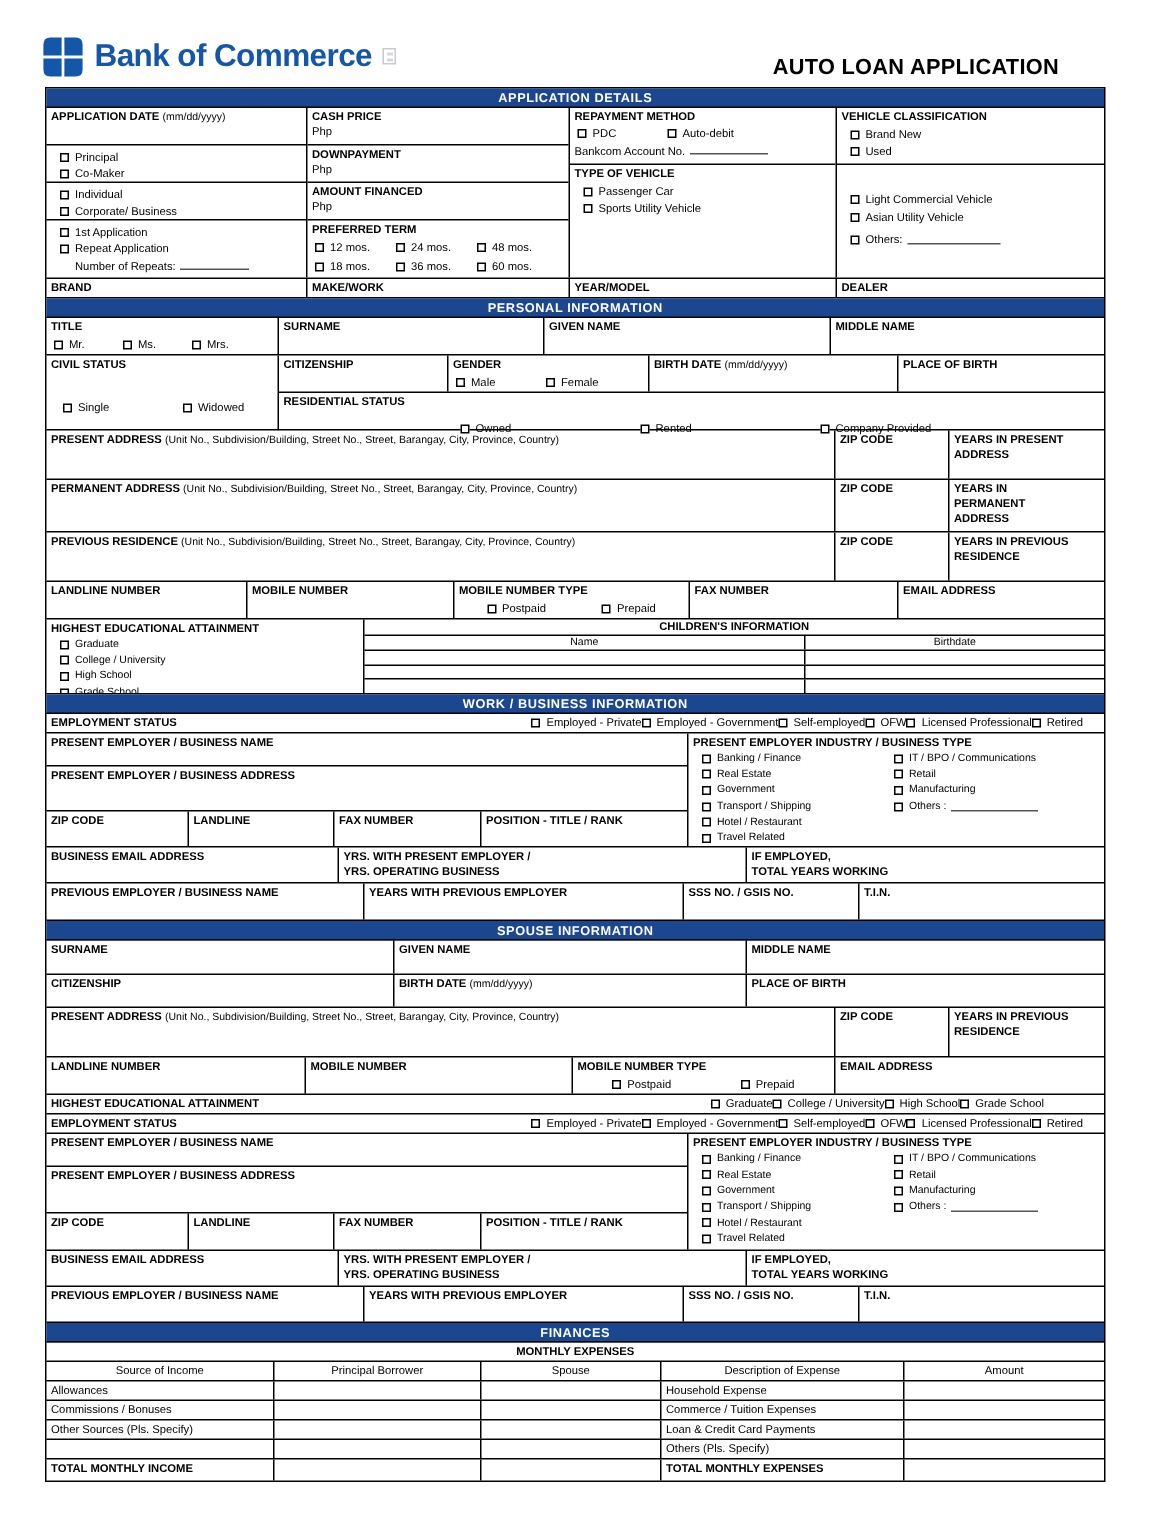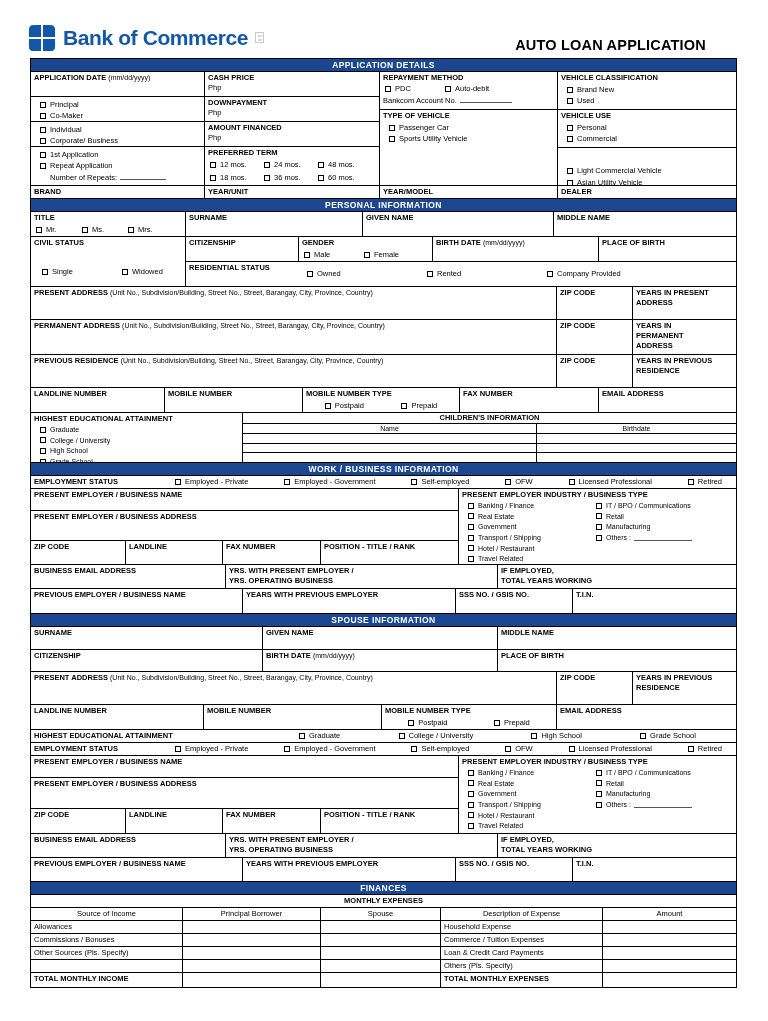--- a/index.html
+++ b/index.html
@@ -24,27 +24,27 @@
   .hint{font-weight:normal;font-size:7px}
   .ctr{text-align:center;white-space:normal}
   .opt{display:inline-flex;align-items:center;font-size:7.5px;line-height:10px;white-space:nowrap}
   .cb{width:6px;height:6px;border:1.2px solid #000;margin-right:4px;flex:none;display:inline-block;background:#fff}
   .vopts .opt{display:flex;margin:1.5px 0 0 6px}
   .tight .opt{font-size:7px;margin-top:1.2px;line-height:9.4px}
   .hopts{display:flex}
   .topt .opt{width:52px;margin-left:2px}
   .t3 .opt{width:44px;margin-left:2px}
   .g2 .opt{width:58px;margin-left:2px}
-  .res{margin-top:6px}
+  .res{margin-top:18px}
   .res .opt{width:112px;margin-left:8px}
   .res .opt:last-child{width:auto}
   .pair{display:flex;margin-top:19px}
   .pair .opt{width:72px;margin-left:8px}
   .pair .opt:last-child{width:auto}
-  .spread{display:flex;justify-content:space-between;align-items:center}
+  .spread{display:flex;justify-content:flex-end;align-items:center}
   .spread .opt{margin:0}
   .wline{display:inline-block;border-bottom:1px solid #555;height:7px;margin-left:3px}
   .kc{font-size:7px;text-align:center;line-height:9px}
   .wrap{white-space:normal}
 </style>
 </head>
 <body>
 
 <div class="page">
 
@@ -185,33 +185,20 @@
               <span class="opt">
                 <span class="cb"></span>
                 <span class="ol">Brand New</span>
               </span>
               <span class="opt">
                 <span class="cb"></span>
                 <span class="ol">Used</span>
               </span>
             </div>
         </div>
-        <div class="cell bb" style="height:38px">
-          <div class="lb">VEHICLE USE</div>
-          <div class="vopts">
-              <span class="opt">
-                <span class="cb"></span>
-                <span class="ol">Personal</span>
-              </span>
-              <span class="opt">
-                <span class="cb"></span>
-                <span class="ol">Commercial</span>
-              </span>
-            </div>
-        </div>
         <div class="cell" style="flex:1">
           <div class="vopts" style="margin-top:17px">
               <span class="opt">
                 <span class="cb"></span>
                 <span class="ol">Light Commercial Vehicle</span>
               </span>
               <span class="opt">
                 <span class="cb"></span>
                 <span class="ol">Asian Utility Vehicle</span>
               </span>
@@ -222,21 +209,21 @@
               <span class="wline" style="width:62px"></span>
             </div>
         </div>
       </div>
     </div>
     <div class="row bb" style="height:13px">
       <div class="cell vr" style="width:174px">
           <div class="lb">BRAND</div>
         </div>
       <div class="cell vr" style="width:175px">
-          <div class="lb">YEAR/UNIT</div>
+          <div class="lb">MAKE/WORK</div>
         </div>
       <div class="cell vr" style="width:178px">
           <div class="lb">YEAR/MODEL</div>
         </div>
       <div class="cell" style="flex:1">
           <div class="lb">DEALER</div>
         </div>
     </div>
 
     <div class="bar">PERSONAL INFORMATION</div>

